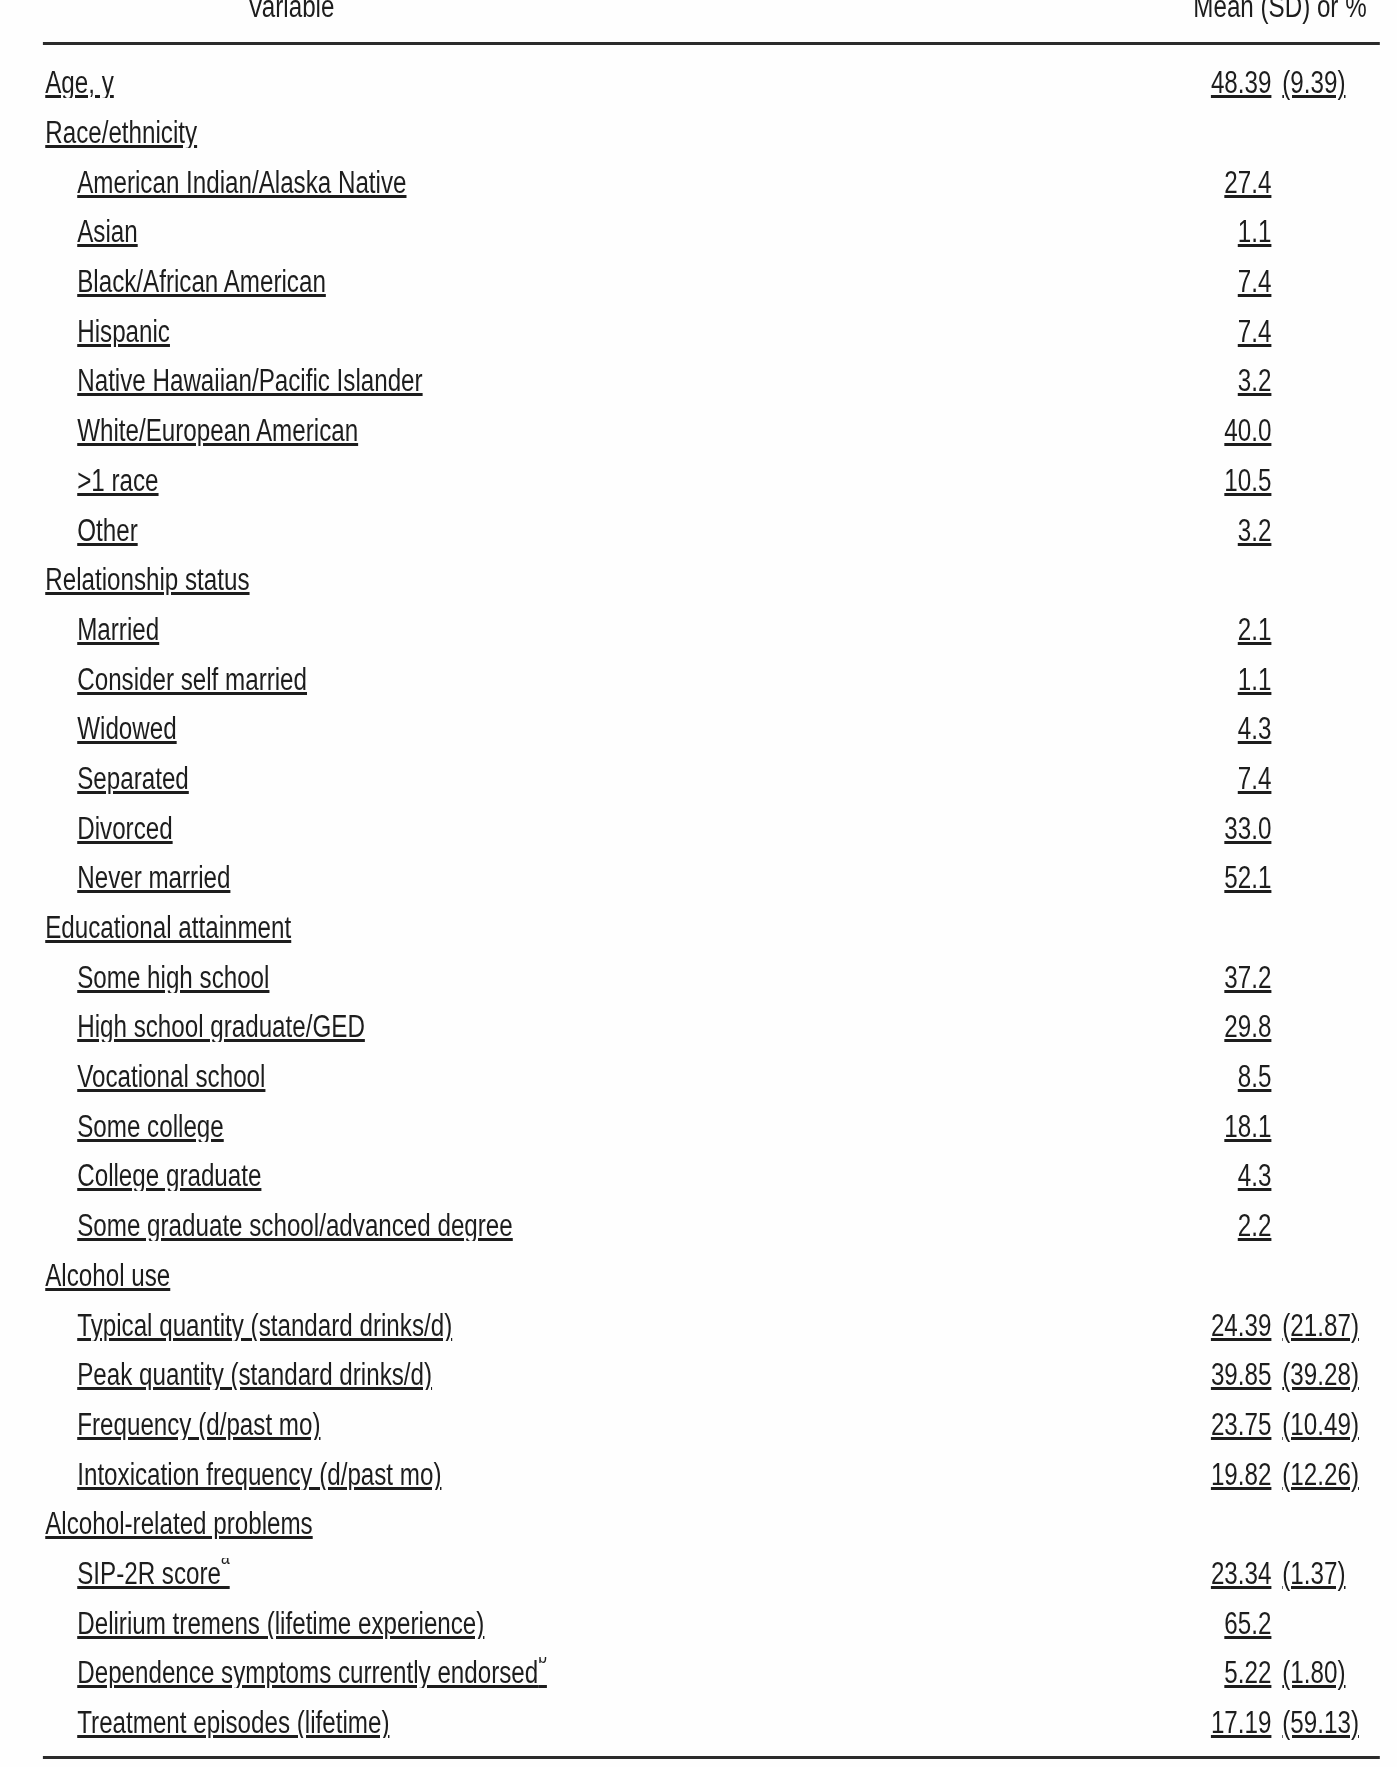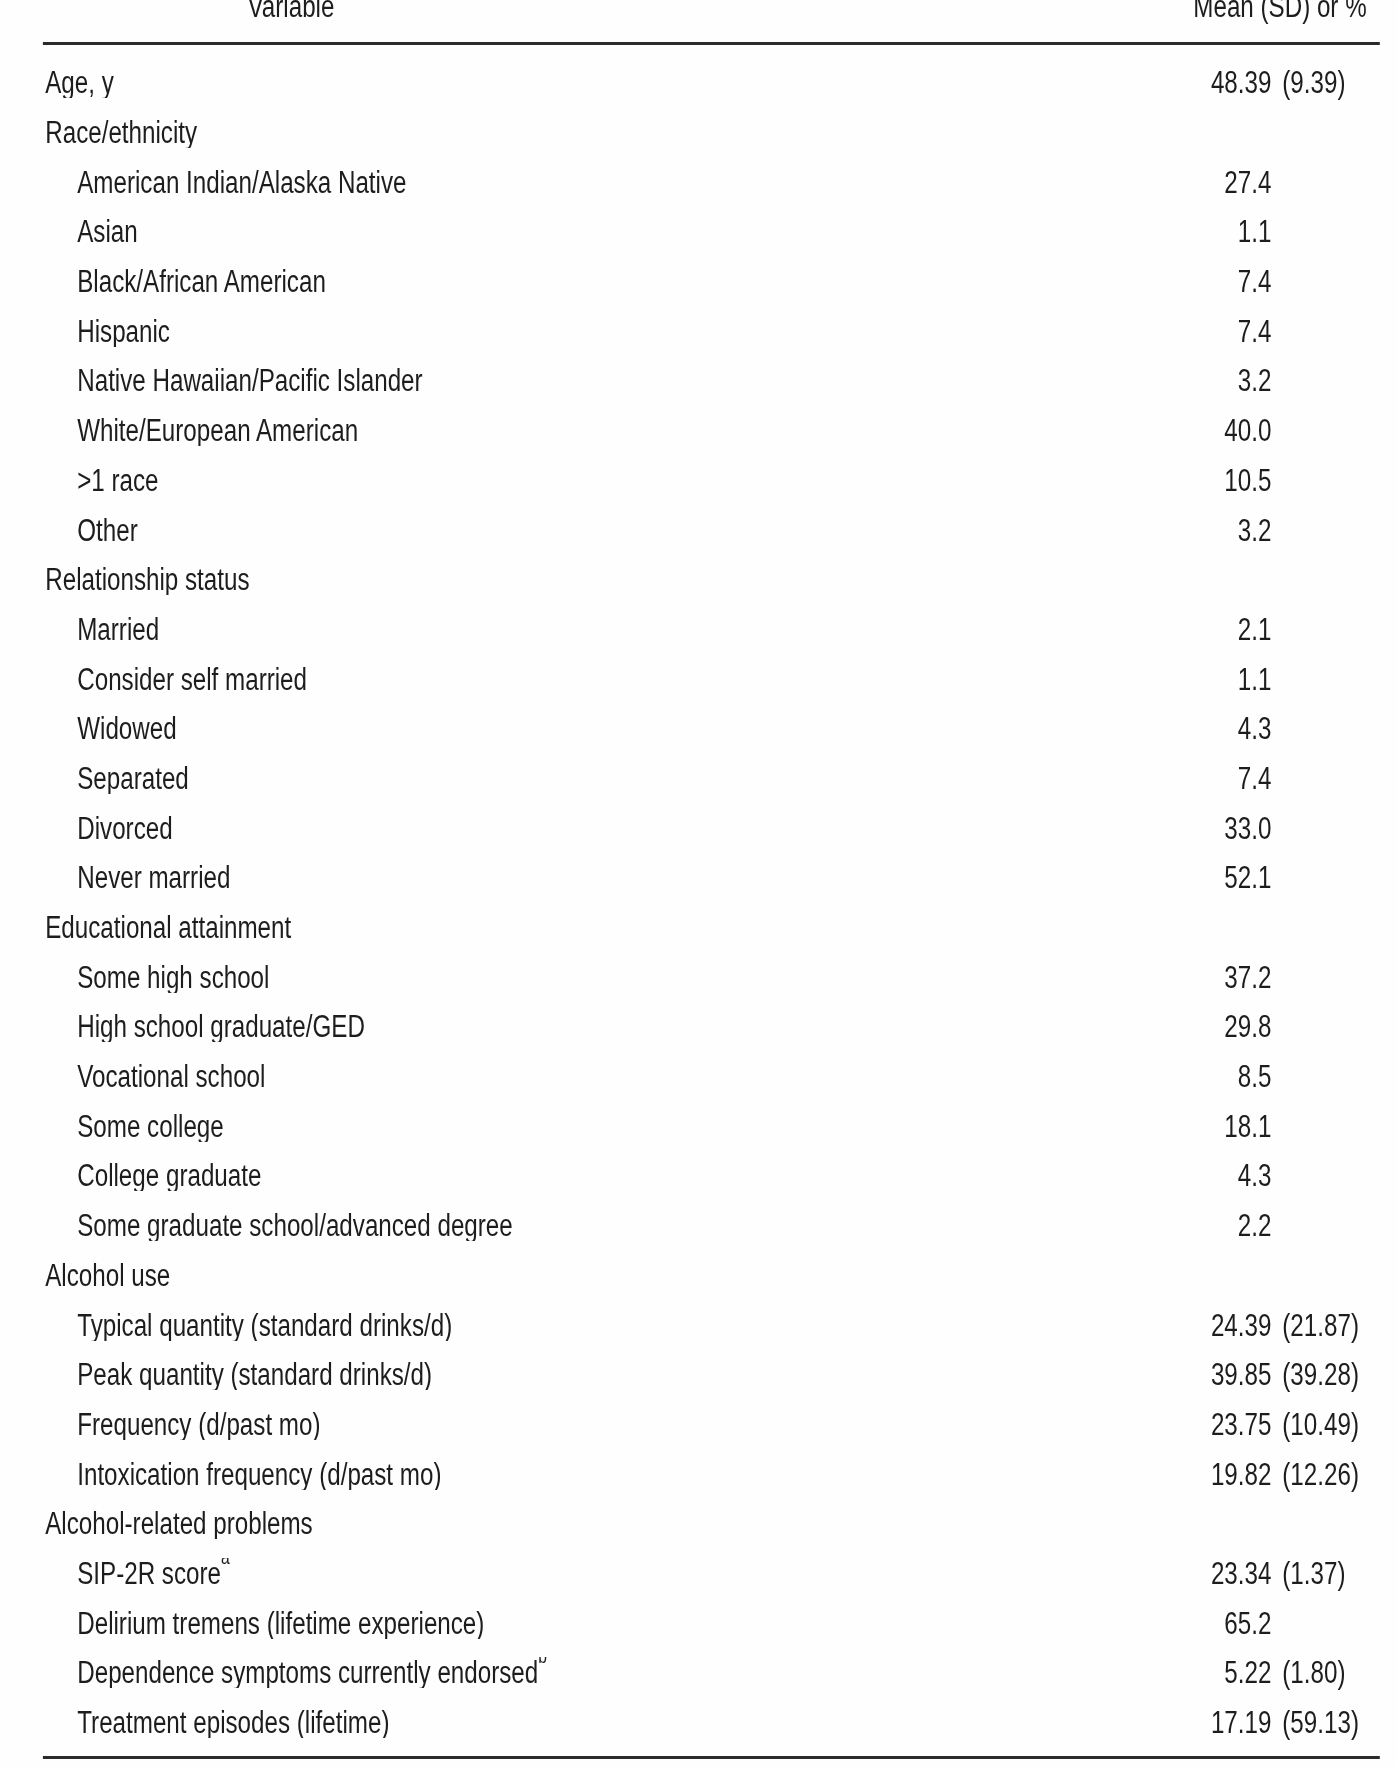--- a/index.html
+++ b/index.html
@@ -8,20 +8,21 @@
     background: #ffffff;
   }
   .page {
     position: relative;
     width: 1397px;
     height: 1767px;
     background: #fefefe;
     overflow: hidden;
     font-family: "Liberation Sans", "DejaVu Sans", sans-serif;
     color: #1d1d1d;
+    text-decoration: underline;
   }
   
   .squeeze {
     width: 1791px;
     transform: scaleX(0.78);
     transform-origin: 0 0;
     font-size: 31px;
     line-height: 31px;
   }
   .thead {

